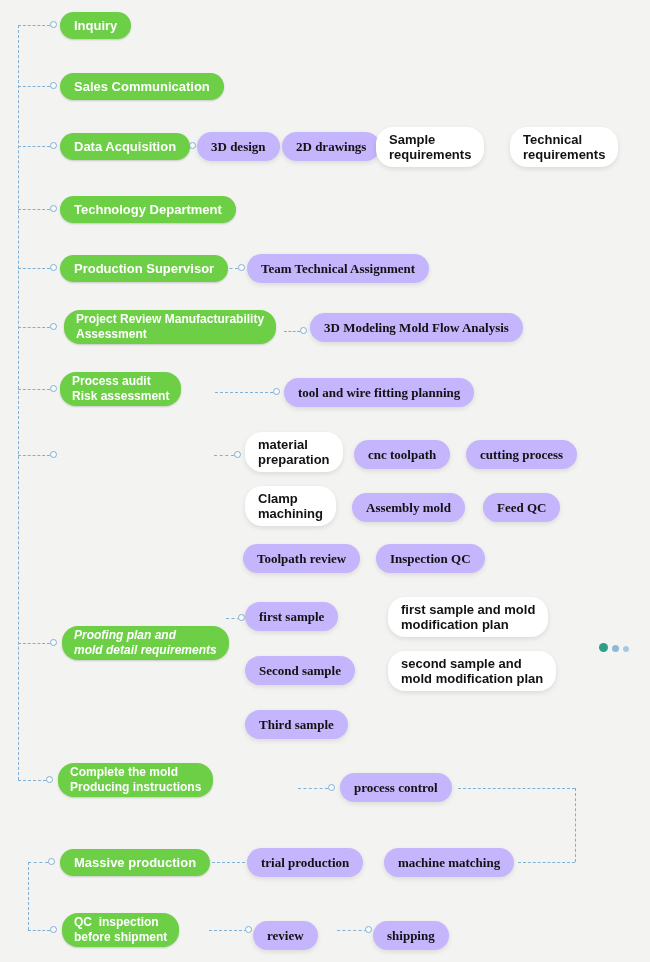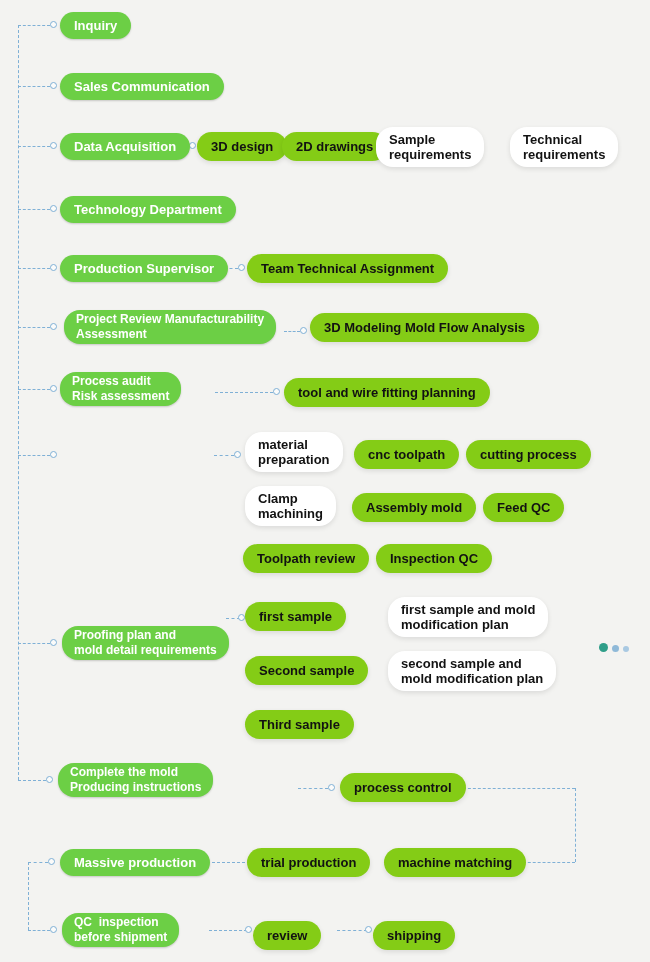--- a/index.html
+++ b/index.html
@@ -14,23 +14,23 @@
   .ring  { position:absolute; width:7px; height:7px; border:1px solid var(--line,#7fb0d6);
            border-radius:50%; background:#fbfbfa; z-index:2; }
   .pill  { position:absolute; display:flex; align-items:center; white-space:pre;
            font-weight:bold; z-index:3; }
   .g1 { height:27px; padding:0 14px; background:var(--green,#6ccf45); color:var(--pill-text,#fff);
         font-size:13px; border-radius:14px; justify-content:flex-start;
         box-shadow:0 1px 2px rgba(0,0,0,.18); }
   .g2 { height:34px; padding:0 12px; background:var(--green,#6ccf45); color:var(--pill-text,#fff);
         font-size:12px; line-height:1.22; border-radius:16px; justify-content:flex-start;
         box-shadow:0 1px 2px rgba(0,0,0,.18); }
-  .w1 { height:29px; padding:0 14px; background:#84cc16; color:var(--sub-text,#121212);
+  .w1 { height:29px; padding:0 14px; background:#c4b5fd; color:var(--sub-text,#121212);
         font-size:13px; border-radius:15px; justify-content:center;
-        box-shadow:0 2px 5px rgba(0,0,0,.10); }
+        box-shadow:0 2px 5px rgba(0,0,0,.10);font-family:Liberation Serif, serif; }
   .w2 { height:40px; padding:0 13px; background:#ffffff; color:var(--sub-text,#121212);
         font-size:13px; line-height:1.16; border-radius:17px; justify-content:center; text-align:left;
         box-shadow:0 2px 5px rgba(0,0,0,.10); }
   .bigdot { position:absolute; border-radius:50%; z-index:3; }
   .d1 { width:9px; height:9px; background:var(--dot1,#2f9e89); }
   .d2 { width:7px; height:7px; background:var(--dot2,#8fb9d8); }
   .d3 { width:6px; height:6px; background:var(--dot3,#a9c9e2); }
 </style>
 </head>
 <body>
@@ -110,21 +110,21 @@
 
   <div class="pill g1" style="left:60px;top:12px;">Inquiry</div>
   <div class="pill g1" style="left:60px;top:73px;">Sales Communication</div>
   <div class="pill g1" style="left:60px;top:133px;">Data Acquisition</div>
   <div class="pill g1" style="left:60px;top:196px;">Technology Department</div>
   <div class="pill g1" style="left:60px;top:255px;">Production Supervisor</div>
   <div class="pill g2" style="left:64px;top:310px;">Project Review Manufacturability
 Assessment</div>
   <div class="pill g2" style="left:60px;top:372px;">Process audit
 Risk assessment</div>
-  <div class="pill g2" style="left:62px;top:626px;">Proofing plan and
+  <div class="pill g2" style="left:62px;top:626px;font-style:italic;">Proofing plan and
 mold detail requirements</div>
   <div class="pill g2" style="left:58px;top:763px;">Complete the mold
 Producing instructions</div>
   <div class="pill g1" style="left:60px;top:849px;">Massive production</div>
   <div class="pill g2" style="left:62px;top:913px;">QC  inspection
 before shipment</div>
 
   <div class="pill w1" style="left:197px;top:132px;">3D design</div>
   <div class="pill w1" style="left:282px;top:132px;">2D drawings</div>
   <div class="pill w2" style="left:376px;top:127px;">Sample

